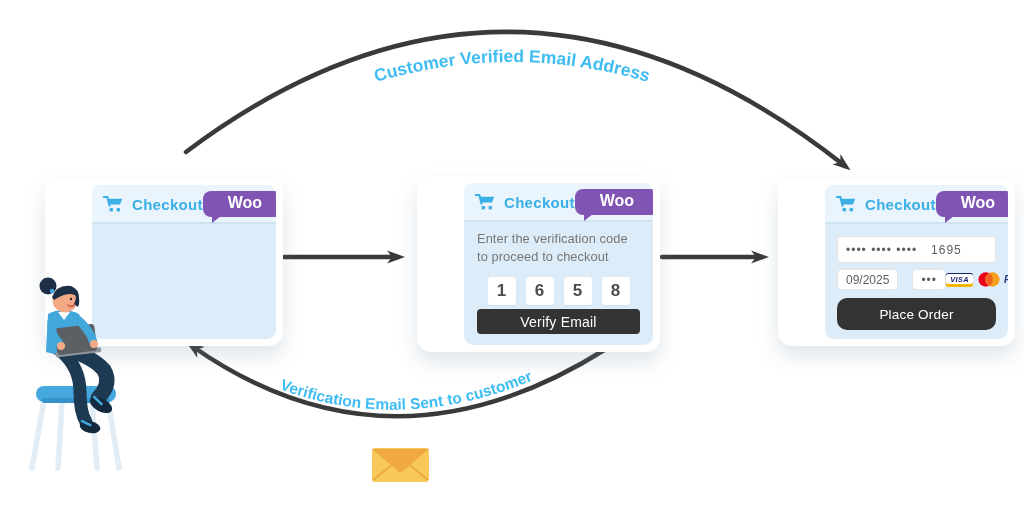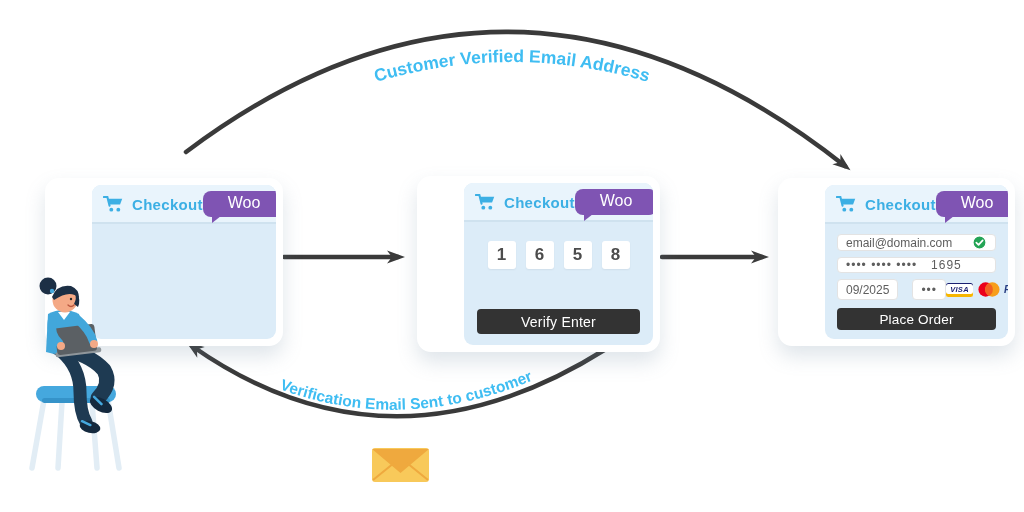--- a/index.html
+++ b/index.html
@@ -11,21 +11,21 @@
 
   
   .card{position:absolute;z-index:2;background:#ffffff;border-radius:14px;padding:7px;
         box-shadow:0 10px 20px rgba(110,135,160,.22);box-sizing:border-box;}
   .card-inner{background:#dcecf8;border-radius:9px;height:100%;display:flex;flex-direction:column;
               overflow:hidden;box-sizing:border-box;margin-left:40px;}
   .card-header{background:#e9f4fc;display:flex;align-items:center;padding:6px 11px 5px;
                border-bottom:2px solid #cfe2ef;flex:0 0 auto;}
   .cart-icon{display:flex;align-items:center;}
   .card-title{color:#3cafe4;font-weight:bold;font-size:15px;letter-spacing:.3px;margin-left:8px;}
-  .woo-badge{margin-left:auto;position:relative;background:#7f54b3;color:#fff;font-weight:normal;
+  .woo-badge{margin-left:auto;position:relative;background:#7f54b3;color:#fff;font-weight:bold;
              font-size:16px;padding:2px 25px 5px;border-radius:8px;line-height:1.2;}
   .woo-badge::after{content:"";position:absolute;left:9px;bottom:-6px;width:0;height:0;
              border-top:7px solid #7f54b3;border-right:9px solid transparent;}
   .card-body{display:flex;flex-direction:column;flex:1;padding:8px 13px 11px;box-sizing:border-box;}
   .desc{color:#767676;font-size:12.8px;line-height:1.38;letter-spacing:.1px;}
   .field{background:#fff;border:1px solid #e0e0e0;border-radius:4px;color:#8c8c8c;font-size:13px;
          display:flex;align-items:center;padding:0 9px;height:24px;box-sizing:border-box;}
   .btn{background:#333333;color:#fff;border-radius:4px;text-align:center;font-size:14px;
        height:25px;display:flex;align-items:center;justify-content:center;margin-top:auto;
        letter-spacing:.2px;cursor:pointer;}
@@ -47,21 +47,21 @@
   .num-last{margin-left:14px;letter-spacing:1px;}
   .f3.expiry{width:64px;}
   .f3.cvv{width:40px;justify-content:center;letter-spacing:1px;}
   .payicons{display:flex;align-items:center;gap:3px;margin-left:auto;}
   .visa-chip{width:27px;height:14px;background:#fff;border-radius:2.5px;display:flex;align-items:center;
              justify-content:center;box-shadow:inset 0 -3px 0 #f7b600, inset 0 1px 0 #1a1f71;
              font-style:italic;font-weight:bold;font-size:7.5px;color:#1a1f71;letter-spacing:.3px;}
   .paypal{font-style:italic;font-weight:bold;font-size:10px;letter-spacing:-.2px;display:flex;}
   .pp-pay{color:#253b80;}
   .pp-pal{color:#2790c3;}
-  .btn.small{height:22px;font-size:13.5px;margin-top:8px;}
+  .btn.small{height:32px;font-size:13.5px;margin-top:8px;border-radius:10px;}
 </style>
 </head>
 <body>
 
 <div class="canvas">
 
   <svg class="layer arrows" viewBox="0 0 1024 512">
     <defs>
       <marker id="ah" markerWidth="22" markerHeight="20" refX="13" refY="10" orient="auto" markerUnits="userSpaceOnUse">
         <path d="M2 3.5 L20 10 L2 16.5 L7 10 Z" fill="#3a3a3a"></path>
@@ -114,55 +114,47 @@
             <path d="M1 2 L5 2 L7.5 12" stroke="#3cafe4" stroke-width="2.4" fill="none" stroke-linecap="round"></path>
             <path d="M5.5 4 L22 4 L19.5 10.5 L7 10.5 Z" fill="#3cafe4"></path>
             <circle cx="9.5" cy="16.5" r="2.2" fill="#3cafe4"></circle>
             <circle cx="17.5" cy="16.5" r="2.2" fill="#3cafe4"></circle>
           </svg>
         </span>
         <span class="card-title">Checkout</span>
         <span class="woo-badge">Woo</span>
       </div>
       <div class="card-body">
+        <div class="desc">Enter the verification code to proceed to checkout</div>
         <div class="codes">
           <div class="code">1</div>
           <div class="code">6</div>
           <div class="code">5</div>
           <div class="code">8</div>
         </div>
-        <div class="btn">Verify Enter</div>
+        <div class="btn">Verify Email</div>
       </div>
     </div>
   </div>
 
   <div class="card c3" style="left:778px;top:178px;width:237px;height:168px;">
     <div class="card-inner">
       <div class="card-header">
         <span class="cart-icon">
           <svg width="21" height="18" viewBox="0 0 24 20">
             <path d="M1 2 L5 2 L7.5 12" stroke="#3cafe4" stroke-width="2.4" fill="none" stroke-linecap="round"></path>
             <path d="M5.5 4 L22 4 L19.5 10.5 L7 10.5 Z" fill="#3cafe4"></path>
             <circle cx="9.5" cy="16.5" r="2.2" fill="#3cafe4"></circle>
             <circle cx="17.5" cy="16.5" r="2.2" fill="#3cafe4"></circle>
           </svg>
         </span>
         <span class="card-title">Checkout</span>
         <span class="woo-badge">Woo</span>
       </div>
       <div class="card-body">
-        <div class="f3 full email row3" style="margin-top:4px;">
-          <span>email@domain.com</span>
-          <span style="display:flex;">
-            <svg width="15" height="15" viewBox="0 0 16 16">
-              <circle cx="8" cy="8" r="7" fill="#23a455" stroke="#fff" stroke-width="1.4"></circle>
-              <path d="M4.6 8.2 L7 10.5 L11.4 5.7" stroke="#fff" stroke-width="1.8" fill="none" stroke-linecap="round" stroke-linejoin="round"></path>
-            </svg>
-          </span>
-        </div>
         <div class="f3 full row3">
           <span class="num-mask">•••• •••• ••••</span>
           <span class="num-last">1695</span>
         </div>
         <div class="row3">
           <div class="f3 expiry">09/2025</div>
           <div class="f3 cvv" style="margin-left:14px;">•••</div>
           <div class="payicons">
             <span class="visa-chip">VISA</span>
             <span style="display:flex;">

